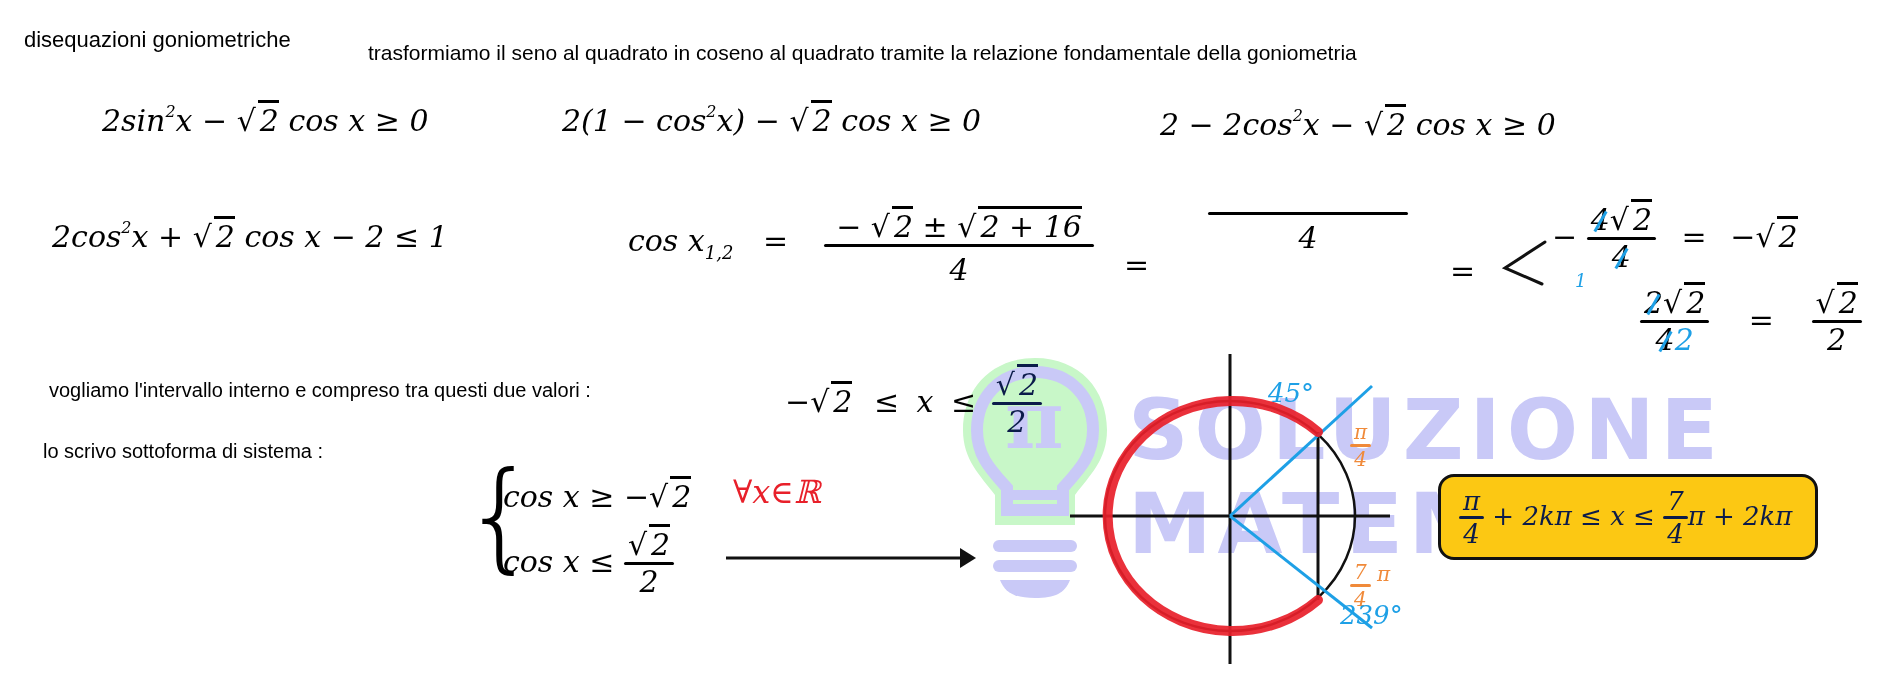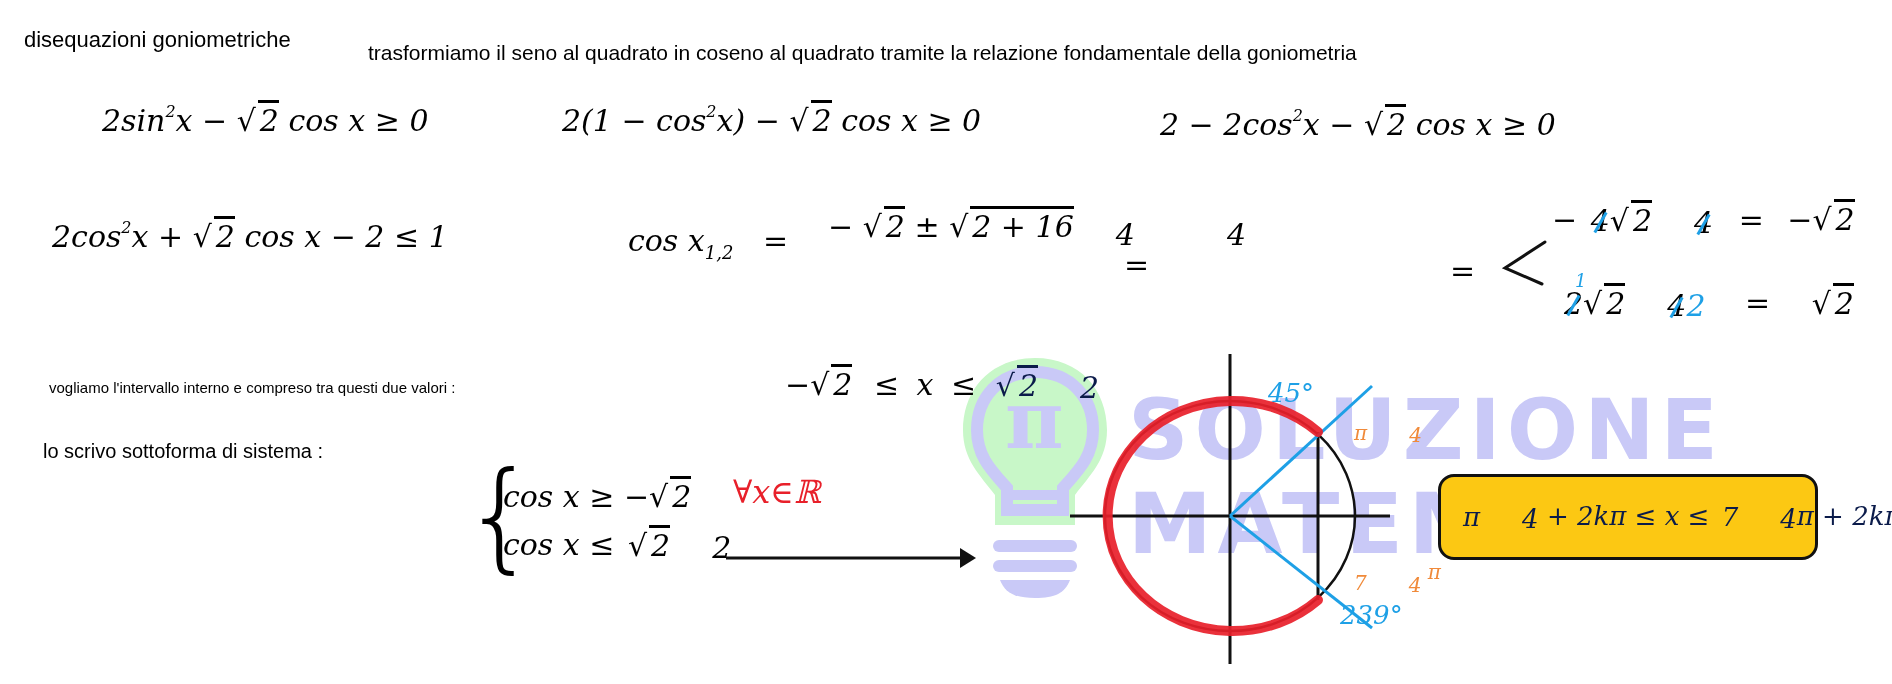--- a/index.html
+++ b/index.html
@@ -1,20 +1,20 @@
 <!DOCTYPE html>
 <html><head>
 <meta charset="utf-8">
 <style>
   html,body{margin:0;padding:0;background:#ffffff;}
   body{width:1892px;height:684px;position:relative;overflow:hidden;}
   .abs{position:absolute;white-space:nowrap;}
   .typed{font-family:"Liberation Sans",sans-serif;color:#000;}
   .hw{font-family:"DejaVu Serif",serif;font-style:italic;color:#000;font-size:30px;line-height:1;}
-  .frac{display:inline-flex;flex-direction:row;vertical-align:middle;gap:19px;}
+  .frac{display:inline-flex;flex-direction:column;align-items:center;vertical-align:middle;}
   .frac .num{padding:0 4px 2px 4px;}
   .frac .bar{align-self:stretch;height:3px;background:currentColor;border-radius:2px;}
   .frac .den{padding-top:2px;}
   .sqrt{border-top:3px solid currentColor;padding-left:2px;margin-left:2px;}
   .sub{font-size:18px;vertical-align:-8px;}
   .sup{font-size:16px;vertical-align:14px;}
   .blue{color:#1ea0e6;}
   .orange{color:#f08a3a;}
   .red{color:#e8202a;}
   .navy{color:#0b1b4a;}
@@ -83,35 +83,35 @@
   <span class="frac">
     <span class="num"><span class="strike">4</span>√<span class="sqrt">2</span></span>
     <span class="bar"></span>
     <span class="den"><span class="strike">4</span></span>
   </span>
   <span style="margin-left:16px;">=</span>
   <span style="margin-left:14px;">−</span>√<span class="sqrt">2</span>
 </div>
 
 <div class="abs hw blue" style="left:1575px;top:272px;font-size:18px;">1</div>
-<div class="abs hw" style="left:1560px;top:288px;">
+<div class="abs hw" style="left:1640px;top:288px;">
   <span class="frac">
     <span class="num"><span class="strike">2</span>√<span class="sqrt">2</span></span>
     <span class="bar"></span>
     <span class="den"><span class="strike">4</span><span class="blue">2</span></span>
   </span>
   <span style="margin-left:30px;">=</span>
   <span class="frac" style="margin-left:28px;">
     <span class="num">√<span class="sqrt">2</span></span>
     <span class="bar"></span>
     <span class="den">2</span>
   </span>
 </div>
 
-<div class="abs typed" style="left:49px;top:379px;font-size:15px;">vogliamo l'intervallo interno e compreso tra questi due valori :</div>
+<div class="abs typed" style="left:49px;top:379px;font-size:20px;">vogliamo l'intervallo interno e compreso tra questi due valori :</div>
 <div class="abs hw" style="left:785px;top:370px;">
   <span>−</span>√<span class="sqrt">2</span>
   <span style="margin-left:12px;">≤</span>
   <span style="margin-left:8px;">x</span>
   <span style="margin-left:8px;">≤</span>
   <span class="frac navy" style="margin-left:6px;">
     <span class="num">√<span class="sqrt">2</span></span>
     <span class="bar"></span>
     <span class="den">2</span>
   </span>

